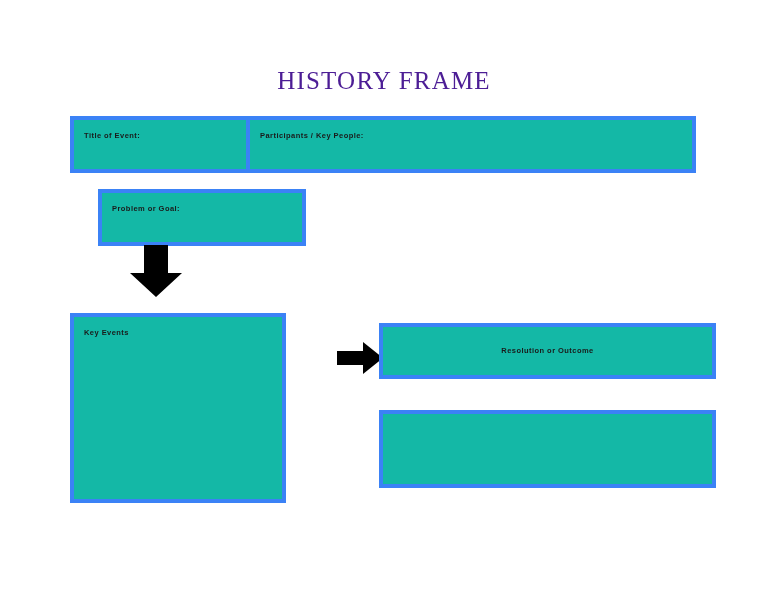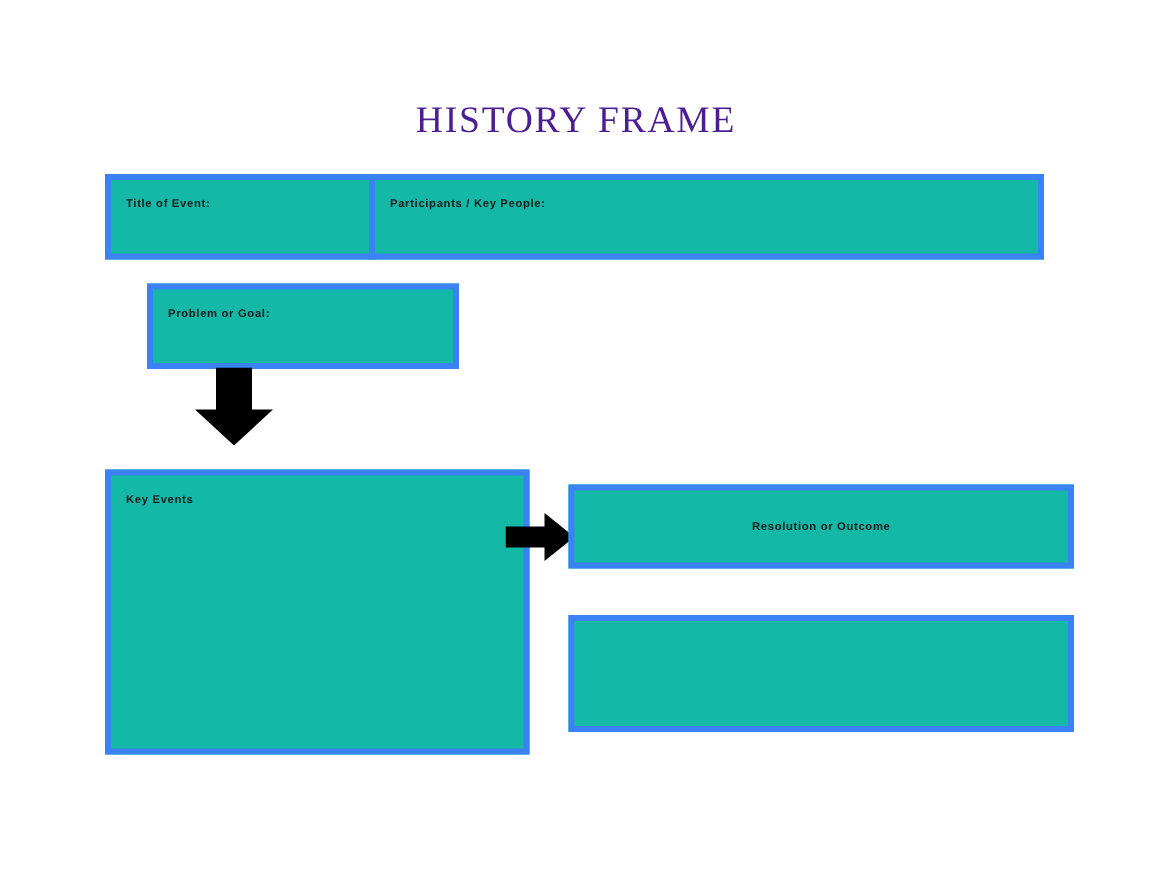--- a/index.html
+++ b/index.html
@@ -65,21 +65,21 @@
     top: 50%;
     transform: translateY(-50%);
     text-align: center;
   }
 
   
   #box-title-of-event   { left: 70px;  top: 116px; width: 181px; height: 57px; }
   #box-participants     { left: 246px; top: 116px; width: 450px; height: 57px; }
   #box-problem-or-goal  { left: 70px;  top: 189px; width: 208px; height: 57px; margin-left: 28px; }
   #box-when-where       { left: 261px; top: 189px; width: 450px; height: 57px; }
-  #box-key-events       { left: 70px;  top: 313px; width: 283px; height: 190px; padding-left: 48px; }
+  #box-key-events       { left: 70px;  top: 313px; width: 216px; height: 190px; padding-left: 48px; }
   #box-resolution       { left: 379px; top: 323px; width: 337px; height: 56px; }
   #box-extra            { left: 379px; top: 410px; width: 337px; height: 78px; }
 
   
   .label-when  { left: 10px; top: 14px; }
   .label-where { left: 10px; top: 39px; }
 
   
   .arrow {
     position: absolute;

